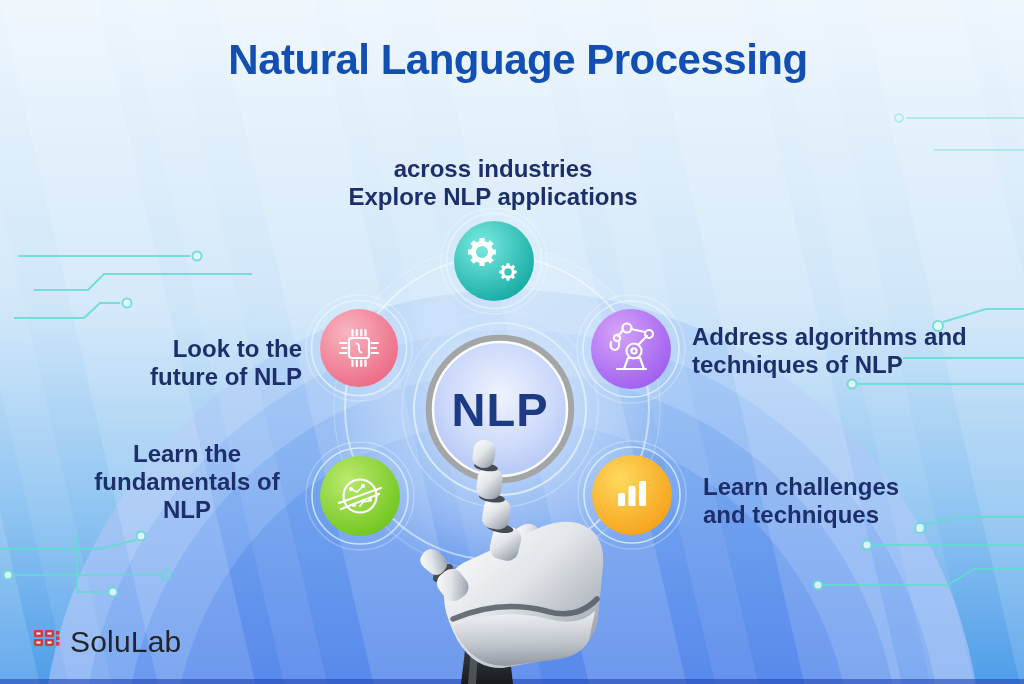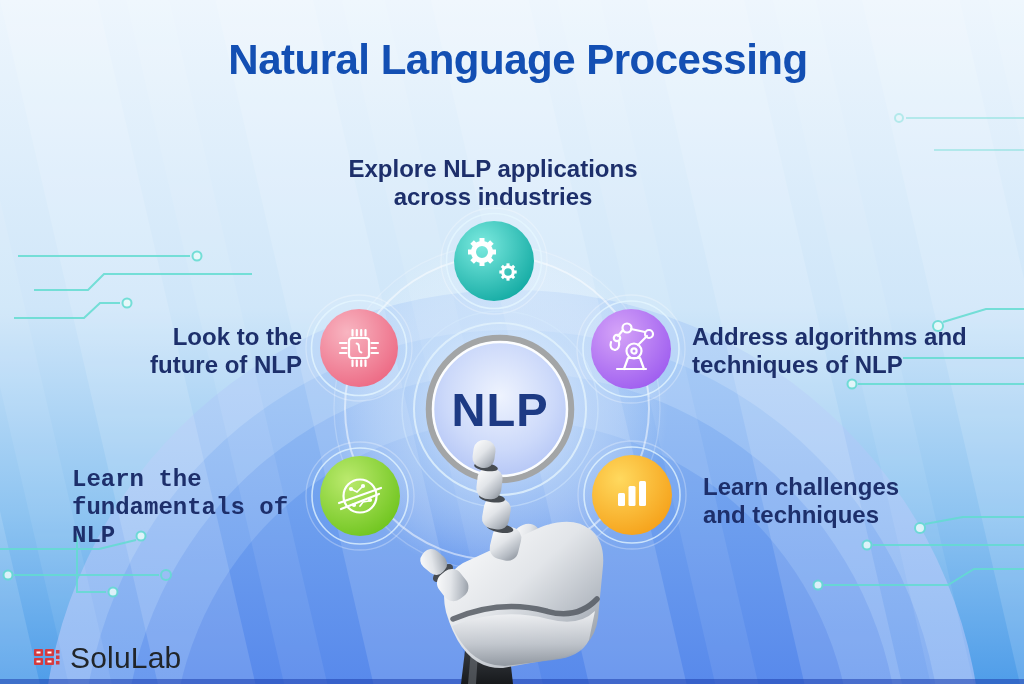--- a/index.html
+++ b/index.html
@@ -11,30 +11,30 @@
   .title{
     position:absolute;left:0;top:30px;width:1024px;margin:6px;
     text-align:center;font-size:42px;font-weight:bold;letter-spacing:-.5px;
     color:#134fb3;
   }
   .label{
     position:absolute;color:#1d2f6b;font-weight:bold;
     font-size:24px;line-height:28px;
   }
   .label.top{left:293px;top:155px;width:400px;text-align:center;}
-  .label.left{left:82px;top:323px;width:220px;text-align:right;}
+  .label.left{left:82px;top:335px;width:220px;text-align:right;}
   .label.right{left:692px;top:323px;width:300px;text-align:left;}
-  .label.bleft{left:72px;top:466px;width:230px;text-align:left;font-family:Liberation Mono, monospace;}
+  .label.bleft{left:72px;top:440px;width:230px;text-align:center;}
   .label.bright{left:703px;top:473px;width:270px;text-align:left;}
   .nlp{
     position:absolute;left:400px;top:382px;width:200px;text-align:center;
     font-size:47px;font-weight:bold;letter-spacing:1px;color:#1d3a84;
   }
   .brand{
-    position:absolute;left:34px;top:625px;display:flex;align-items:flex-end;gap:9px;margin-top:16px;
+    position:absolute;left:34px;top:625px;display:flex;align-items:center;gap:9px;
   }
   .brand span{font-size:30px;color:#212529;letter-spacing:.2px;}
 </style>
 </head>
 <body>
 
 <div class="stage">
 
 <svg class="bg" width="1024" height="684" viewBox="0 0 1024 684">
   <defs>
@@ -305,22 +305,22 @@
       <ellipse cx="443" cy="573" rx="12" ry="6" transform="rotate(-40 443 573)" fill="#474c52"></ellipse>
       <rect x="439" y="570" width="27" height="31" rx="11" transform="rotate(-38 452 585)" fill="url(#metal)"></rect>
       <rect x="423" y="549" width="21" height="27" rx="9" transform="rotate(-50 433 562)" fill="url(#metal)"></rect>
     </g>
   </g>
 </svg>
 
 <h1 class="title">Natural Language Processing</h1>
 
 <div class="label top">
+  <div>across industries</div>
   <div>Explore NLP applications</div>
-  <div>across industries</div>
 </div>
 
 <div class="label left">
   <div>Look to the</div>
   <div>future of NLP</div>
 </div>
 
 <div class="label right">
   <div>Address algorithms and</div>
   <div>techniques of NLP</div>

